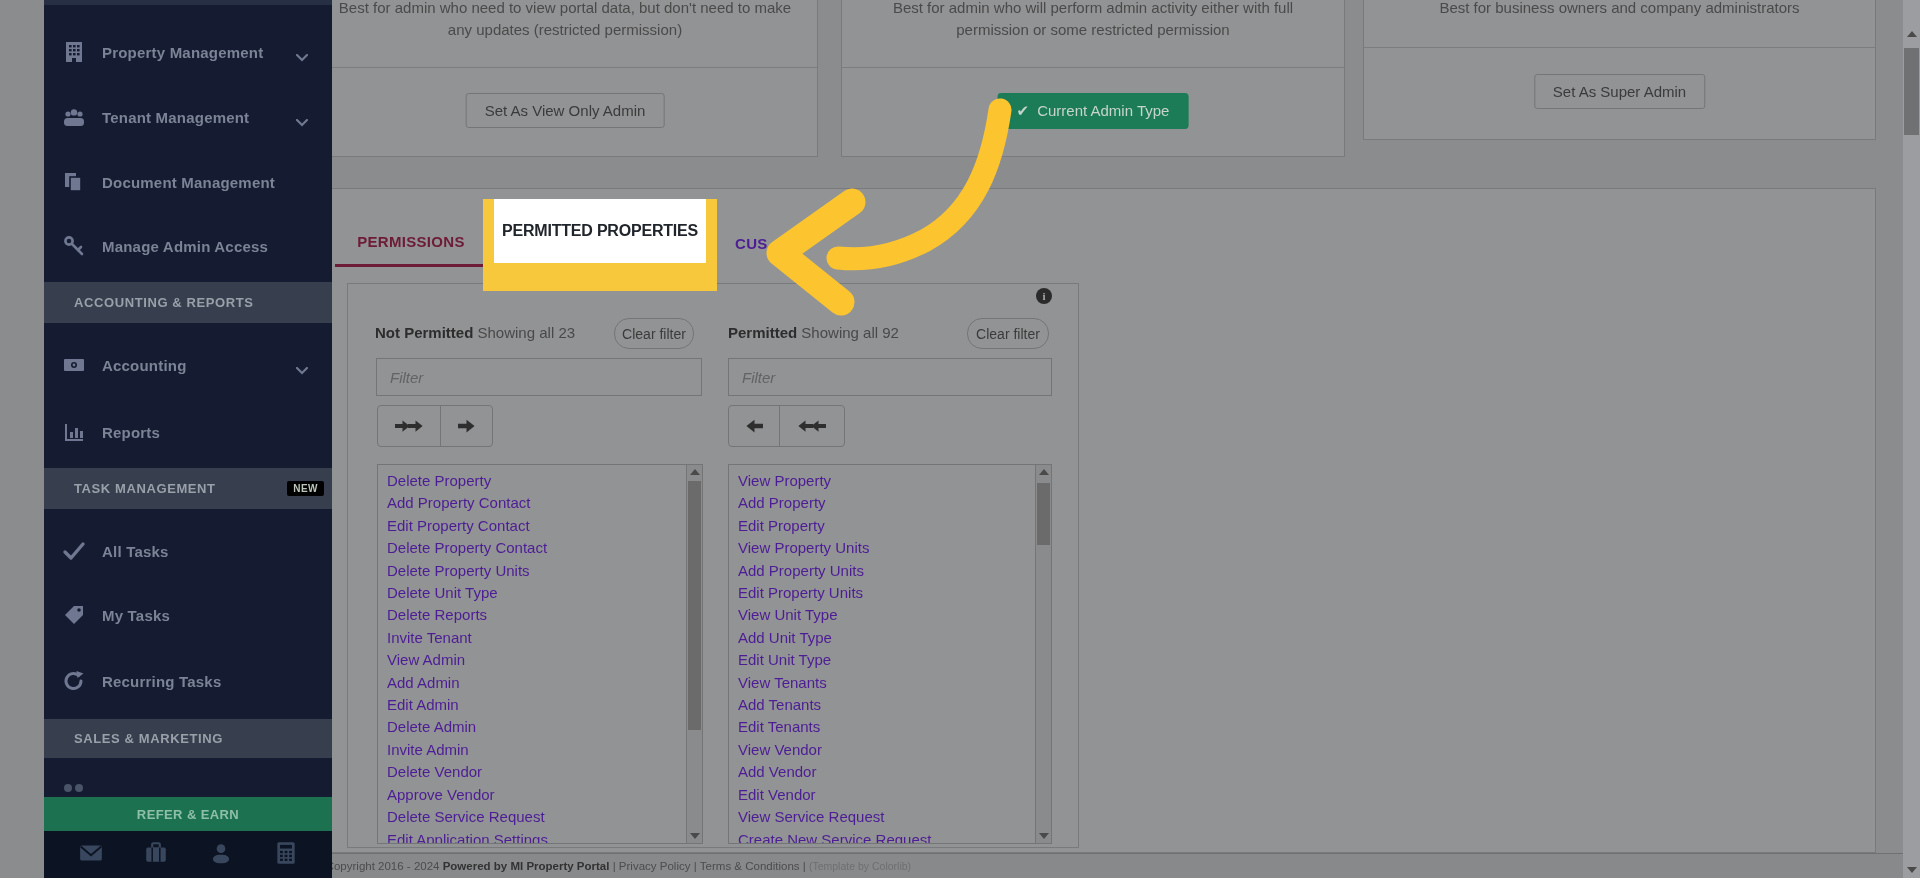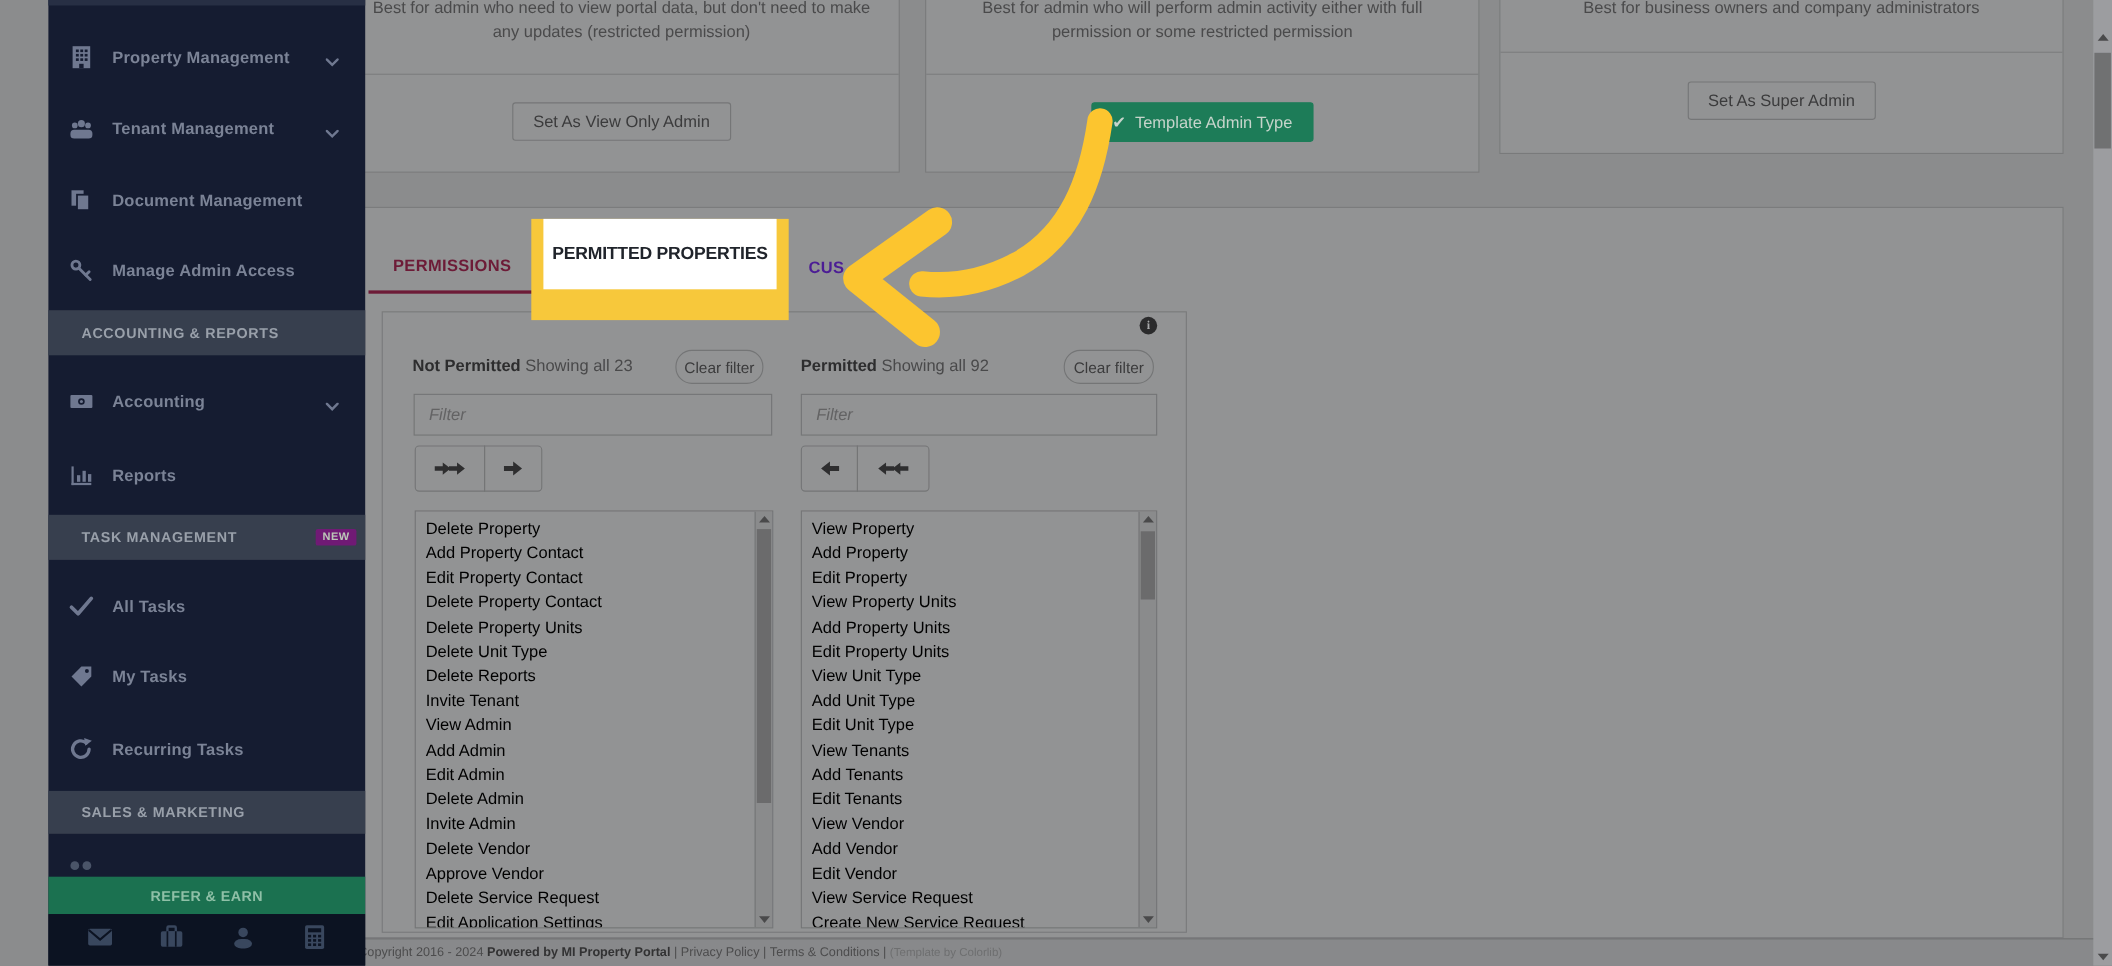--- a/index.html
+++ b/index.html
@@ -8,21 +8,21 @@
 
   
   .sidebar { position:absolute; left:0; top:0; width:288px; height:878px; background:#151c31; z-index:5;margin-left:44px; }
   .sidebar-topline { position:absolute; top:0; left:0; right:0; height:5px; background:#272f44; }
   .side-item { position:absolute; left:0; right:0; height:52px; display:flex; align-items:center; cursor:pointer; }
   .side-item .ic { width:24px; height:24px; margin-left:18px; flex:0 0 24px; }
   .side-item .lbl { margin-left:16px; font-size:15px; font-weight:700; color:#7b8396; letter-spacing:.2px; }
   .side-item .chev { position:absolute; right:24px; width:12px; height:8px; }
   .side-head { position:absolute; left:0; right:0; height:41px; background:#373f4e; display:flex; align-items:center; }
   .side-head .lbl { margin-left:30px; font-size:13px; font-weight:700; color:#99a0aa; letter-spacing:.6px; }
-  .badge-new { position:absolute; right:8px; top:13px; background:#701a75; color:#bcc7b8; font-size:10px;
+  .badge-new { position:absolute; right:8px; top:13px; background:#000000; color:#bcc7b8; font-size:10px;
                font-weight:700; padding:2px 6px; border-radius:2px; letter-spacing:.5px; }
   .dots-partial { position:absolute; top:778px; left:20px; width:26px; height:10px; }
   .dots-partial i { display:inline-block; width:8px; height:8px; border-radius:50%; background:#4a5468; margin-right:3px; }
   .refer-btn { position:absolute; top:797px; left:0; width:288px; height:34px; background:#1b7150;
                color:#8fc0a7; font-size:13px; font-weight:700; letter-spacing:.4px; display:flex;
                align-items:center; justify-content:center; cursor:pointer; }
   .bottom-strip { position:absolute; top:831px; left:0; width:288px; height:47px; background:#0c1322;
                   display:flex; align-items:center; justify-content:space-around; padding:0 14px; }
   .bottom-strip svg { width:26px; height:26px; }
 
@@ -63,21 +63,21 @@
   .btn-group { position:absolute; top:121px; height:42px; display:flex; }
   .btn-group button { height:42px; border:1px solid #747576; background:transparent; display:flex;
                       align-items:center; justify-content:center; cursor:pointer; }
   .btn-group button + button { margin-left:-1px; }
   .btn-group button:first-child { border-radius:4px 0 0 4px; }
   .btn-group button:last-child { border-radius:0 4px 4px 0; }
   .btn-group svg { height:16px; }
 
   .xfer-list { position:absolute; top:180px; height:380px; border:1px solid #747576; overflow:hidden; }
   .xfer-items { position:absolute; left:0; top:0; right:16px; bottom:0; padding:5px 0 0 9px; overflow:hidden; }
-  .xfer-items .li { font-size:15px; line-height:22.4px; color:#000000; white-space:nowrap; cursor:pointer; }
+  .xfer-items .li { font-size:15px; line-height:22.4px; color:#4c1d95; white-space:nowrap; cursor:pointer; }
   .lscroll { position:absolute; right:0; top:0; bottom:0; width:16px; background:#8a8b8c; border-left:1px solid #747576; }
   .lscroll .arr { position:absolute; left:0; width:15px; height:14px; display:flex; align-items:center; justify-content:center; cursor:pointer; }
   .tri-up { width:0; height:0; border-left:5px solid transparent; border-right:5px solid transparent; border-bottom:6px solid #4a4a4b; }
   .tri-down { width:0; height:0; border-left:5px solid transparent; border-right:5px solid transparent; border-top:6px solid #4a4a4b; }
   .lthumb { position:absolute; left:1px; width:13px; background:#6b6b6c; cursor:pointer; }
 
   .footer { position:absolute; left:288px; top:853px; width:1616px; height:25px; background:#88898b;
             border-top:1px solid #6f7071; font-size:11.5px; color:#4c4c4d; display:flex; align-items:center;
             padding-left:26px; white-space:pre; }
   .footer b { color:#323233; }
@@ -277,21 +277,21 @@
 
 <div class="card" style="left:312px; width:506px; height:201px;">
   <div class="desc">Best for admin who need to view portal data, but don't need to make any updates (restricted permission)</div>
   <div class="divider" style="top:110px"></div>
   <button class="btn" style="top:136px">Set As View Only Admin</button>
 </div>
 
 <div class="card" style="left:841px; width:504px; height:201px;">
   <div class="desc">Best for admin who will perform admin activity either with full permission or some restricted permission</div>
   <div class="divider" style="top:110px"></div>
-  <button class="btn green" style="top:136px"><span class="ck">✔</span><span>Template Admin Type</span></button>
+  <button class="btn green" style="top:136px"><span class="ck">✔</span><span>Current Admin Type</span></button>
 </div>
 
 <div class="card" style="left:1363px; width:513px; height:184px;">
   <div class="desc">Best for business owners and company administrators</div>
   <div class="divider" style="top:90px"></div>
   <button class="btn" style="top:117px">Set As Super Admin</button>
 </div>
 
 <div class="panel">
 

